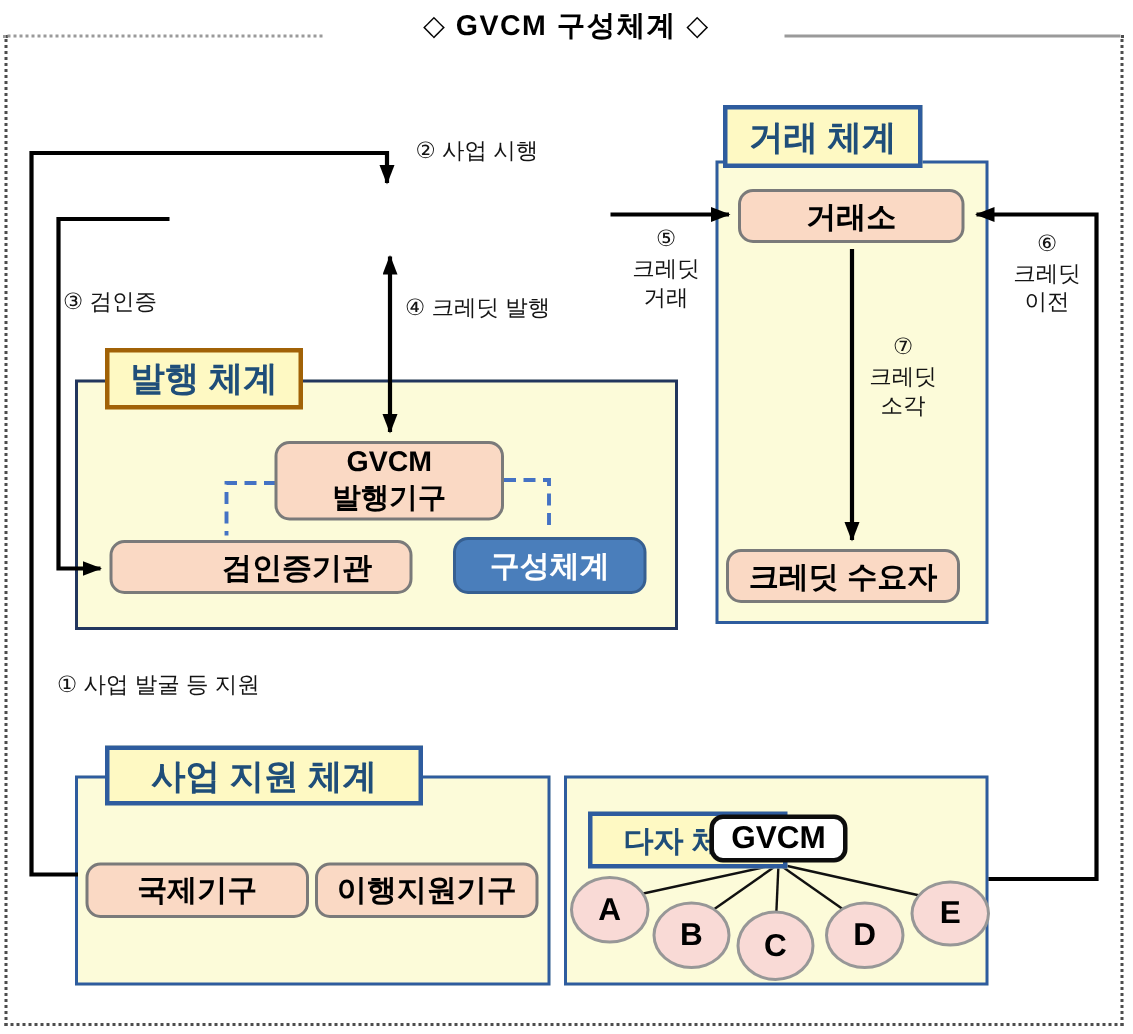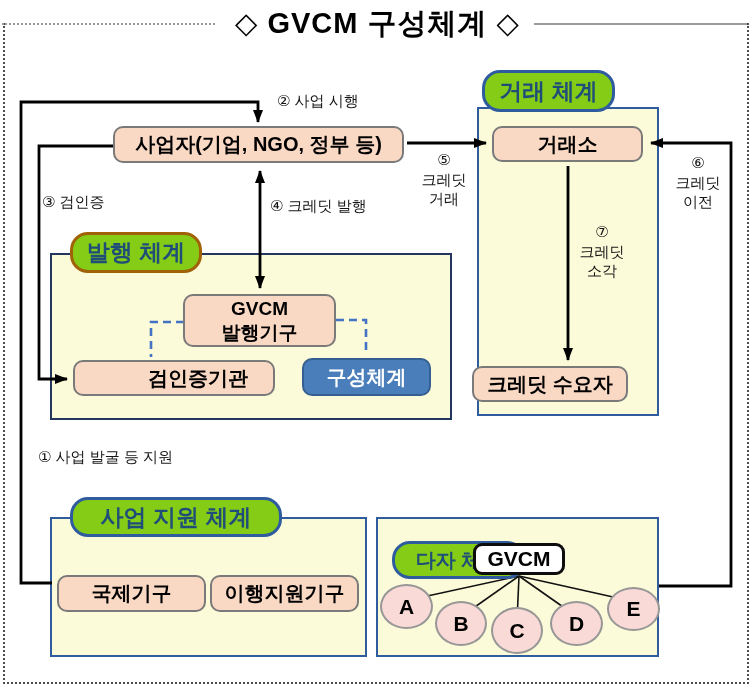--- a/index.html
+++ b/index.html
@@ -14,30 +14,30 @@
     z-index:0;
   }
   .deco-line{position:absolute;top:23px;height:0;z-index:1;}
   .deco-line.left{left:2px;width:213px;border-top:2px dotted #9a9a9a;}
   .deco-line.right{left:523px;width:224px;border-top:2px solid #9a9a9a;}
   .page-title{
     position:absolute;top:4px;left:0;width:100%;text-align:center;z-index:5;
   }
   .page-title span{
     display:inline-block;background:#ffffff;padding:0 14px;
-    font-size:29px;font-weight:bold;color:#000;letter-spacing:1px;
+    font-size:19px;font-weight:bold;color:#000;letter-spacing:1px;
   }
   
   .panel{position:absolute;background:#FCFBD9;z-index:1;}
   .panel.blue{border:2.5px solid #2E5C9E;}
   .panel.navy{border:2.5px solid #22365E;}
   .panel-header{
-    position:absolute;background:#84cc16;z-index:3;
+    position:absolute;background:#fef9c3;z-index:3;
     display:flex;align-items:center;justify-content:center;
-    font-weight:bold;color:#1F4E79;border-radius:18px;
+    font-weight:bold;color:#1F4E79;
   }
   .panel-header.blue{border:3px solid #2E5C9E;}
   .panel-header.navy{border:3px solid #a16207;}
   
   .node{
     position:absolute;z-index:3;display:flex;align-items:center;justify-content:center;
     background:#FAD9C4;border:2.5px solid #7a7a7a;border-radius:10px;
     font-weight:bold;color:#000;font-size:20px;text-align:center;
   }
   .node.registry{background:#4A7EBB;border-color:#365F91;color:#ffffff;}
@@ -98,21 +98,21 @@
     <path d="M519 576 L631 601" stroke="#111" stroke-width="1.6"></path>
   </svg>
 
   <div class="panel blue" style="left:477px;top:107px;width:178px;height:305px;"></div>
   <div class="panel-header blue" style="left:482px;top:70px;width:127px;height:36px;font-size:23px;">
     <span>거래 체계</span>
   </div>
   <div class="node" style="left:492px;top:126px;width:147px;height:32px;">
     <span>거래소</span>
   </div>
-  <div class="node" style="left:472px;top:366px;width:152px;height:32px;">
+  <div class="node" style="left:484px;top:366px;width:152px;height:32px;">
     <span>크레딧 수요자</span>
   </div>
 
   <div class="panel navy" style="left:50px;top:253px;width:398px;height:163px;"></div>
   <div class="panel-header navy" style="left:70px;top:232px;width:126px;height:35px;font-size:23px;">
     <span>발행 체계</span>
   </div>
   <div class="node multiline" style="left:183px;top:294px;width:149px;height:49px;font-size:19px;">
     <span class="multiline">GVCM
 발행기구</span>
@@ -151,23 +151,20 @@
   <div class="member" style="left:491px;top:607px;width:48px;height:43px;">
     <span>C</span>
   </div>
   <div class="member" style="left:550px;top:601px;width:49px;height:41px;">
     <span>D</span>
   </div>
   <div class="member" style="left:607px;top:587px;width:49px;height:40px;">
     <span>E</span>
   </div>
 
-  <div class="node" style="left:113px;top:126px;width:287px;height:33px;">
-    <span>사업자(기업, NGO, 정부 등)</span>
-  </div>
 
   <div class="flow-label" style="left:38px;top:447px;">① 사업 발굴 등 지원</div>
   <div class="flow-label" style="left:277px;top:91px;">② 사업 시행</div>
   <div class="flow-label" style="left:42px;top:192px;">③ 검인증</div>
   <div class="flow-label" style="left:270px;top:196px;">④ 크레딧 발행</div>
   <div class="flow-label stack" style="left:406px;top:150px;">⑤
 크레딧
 거래</div>
   <div class="flow-label stack" style="left:660px;top:153px;">⑥
 크레딧

